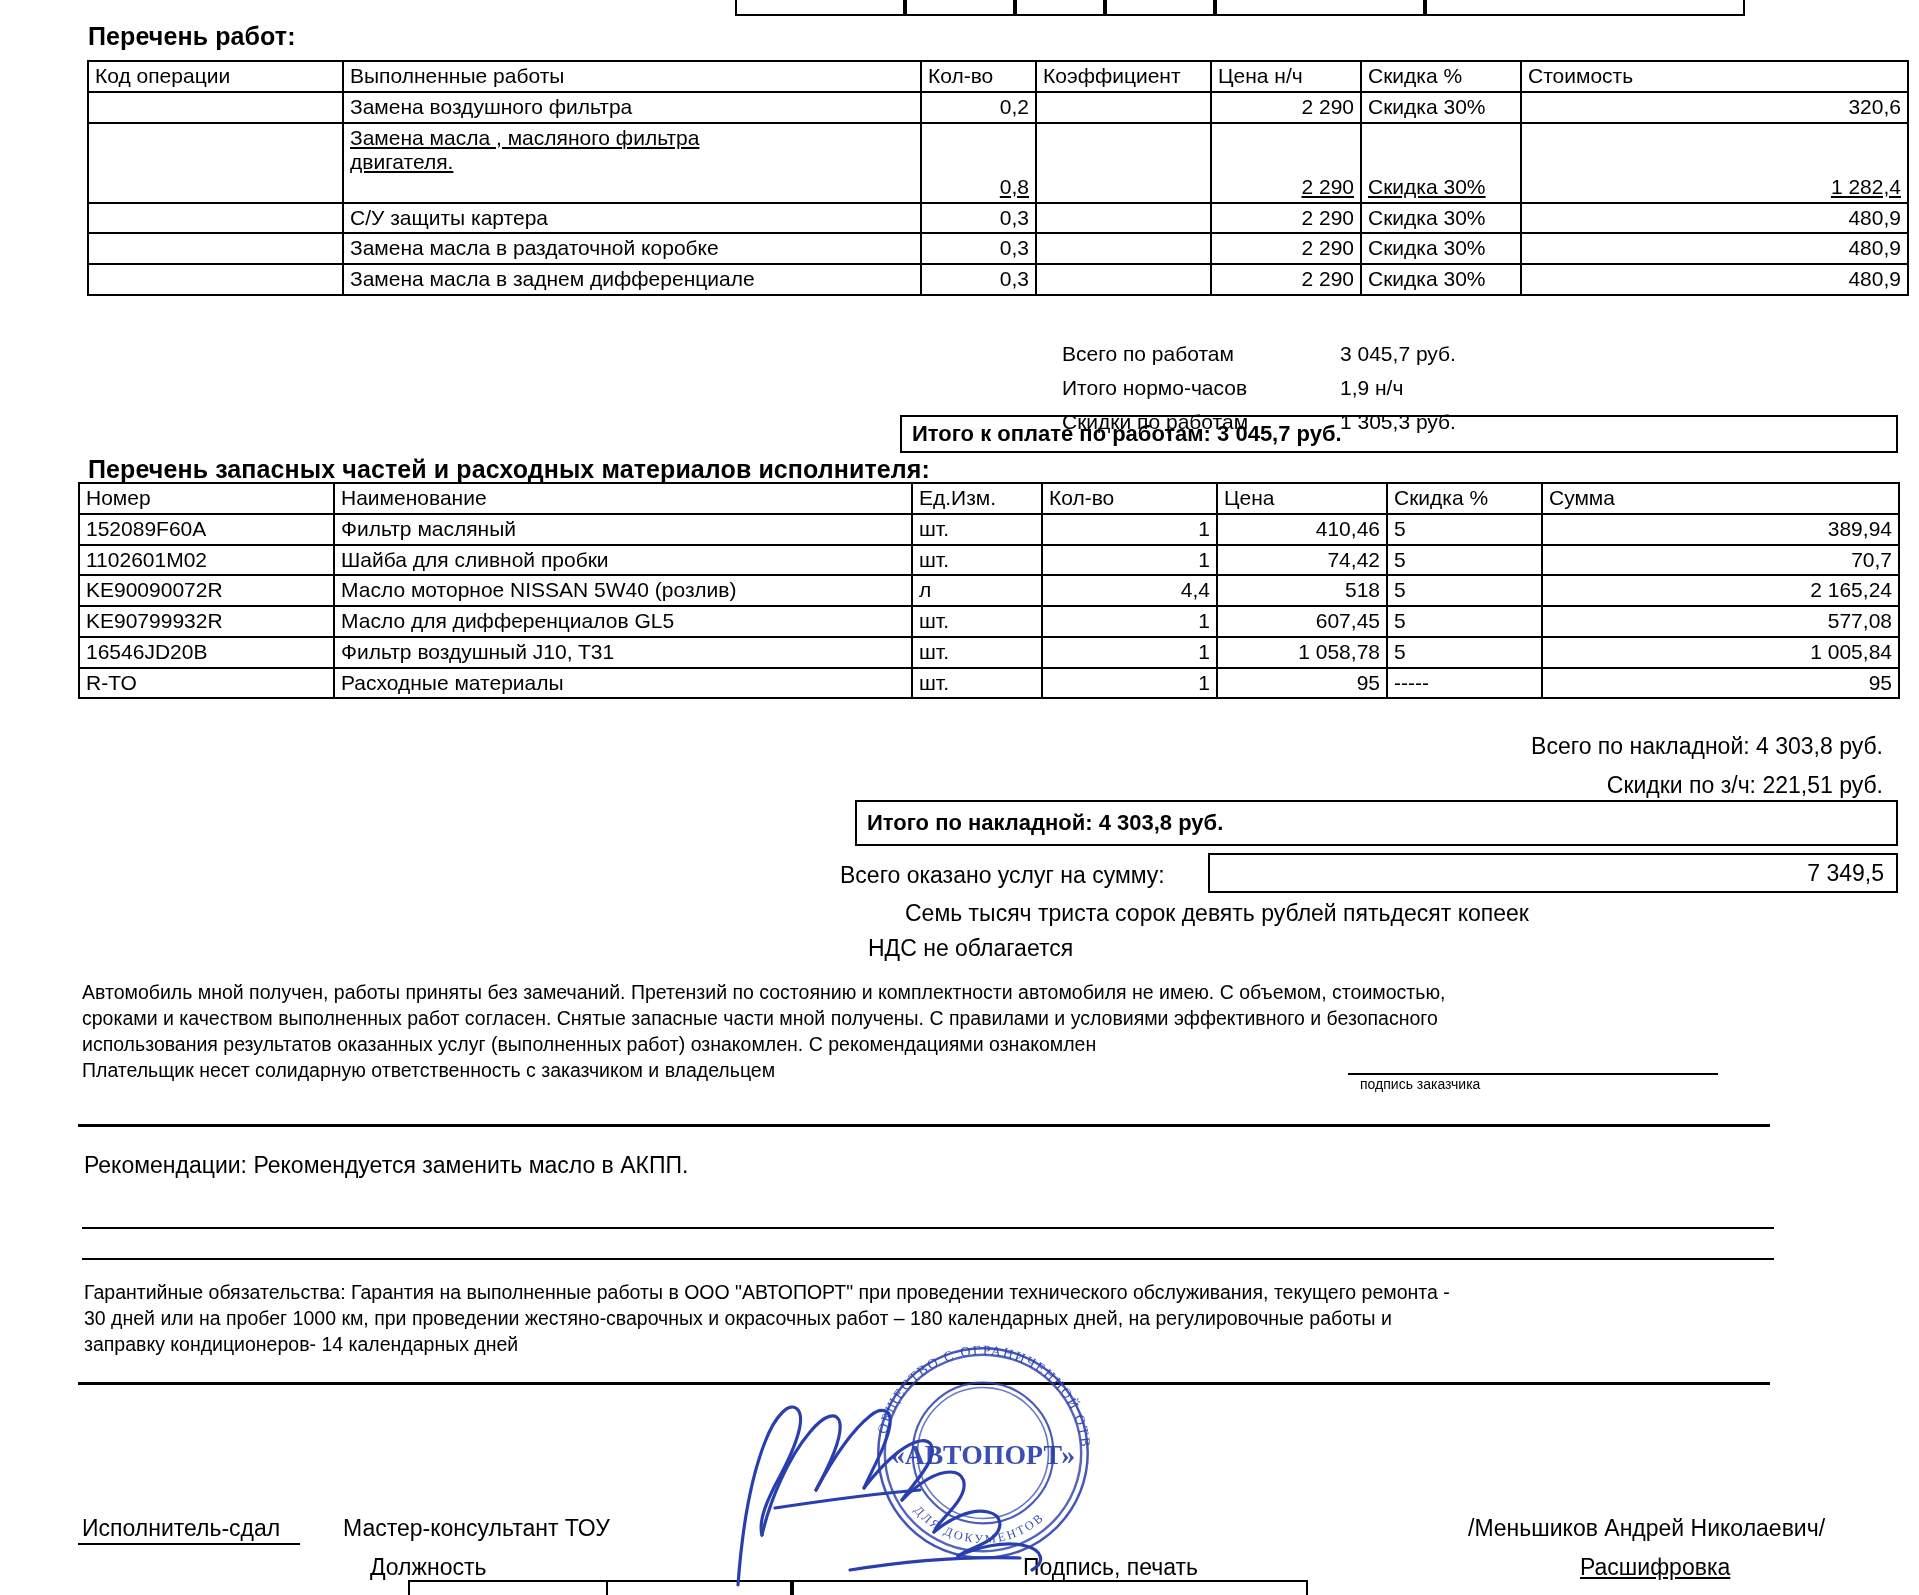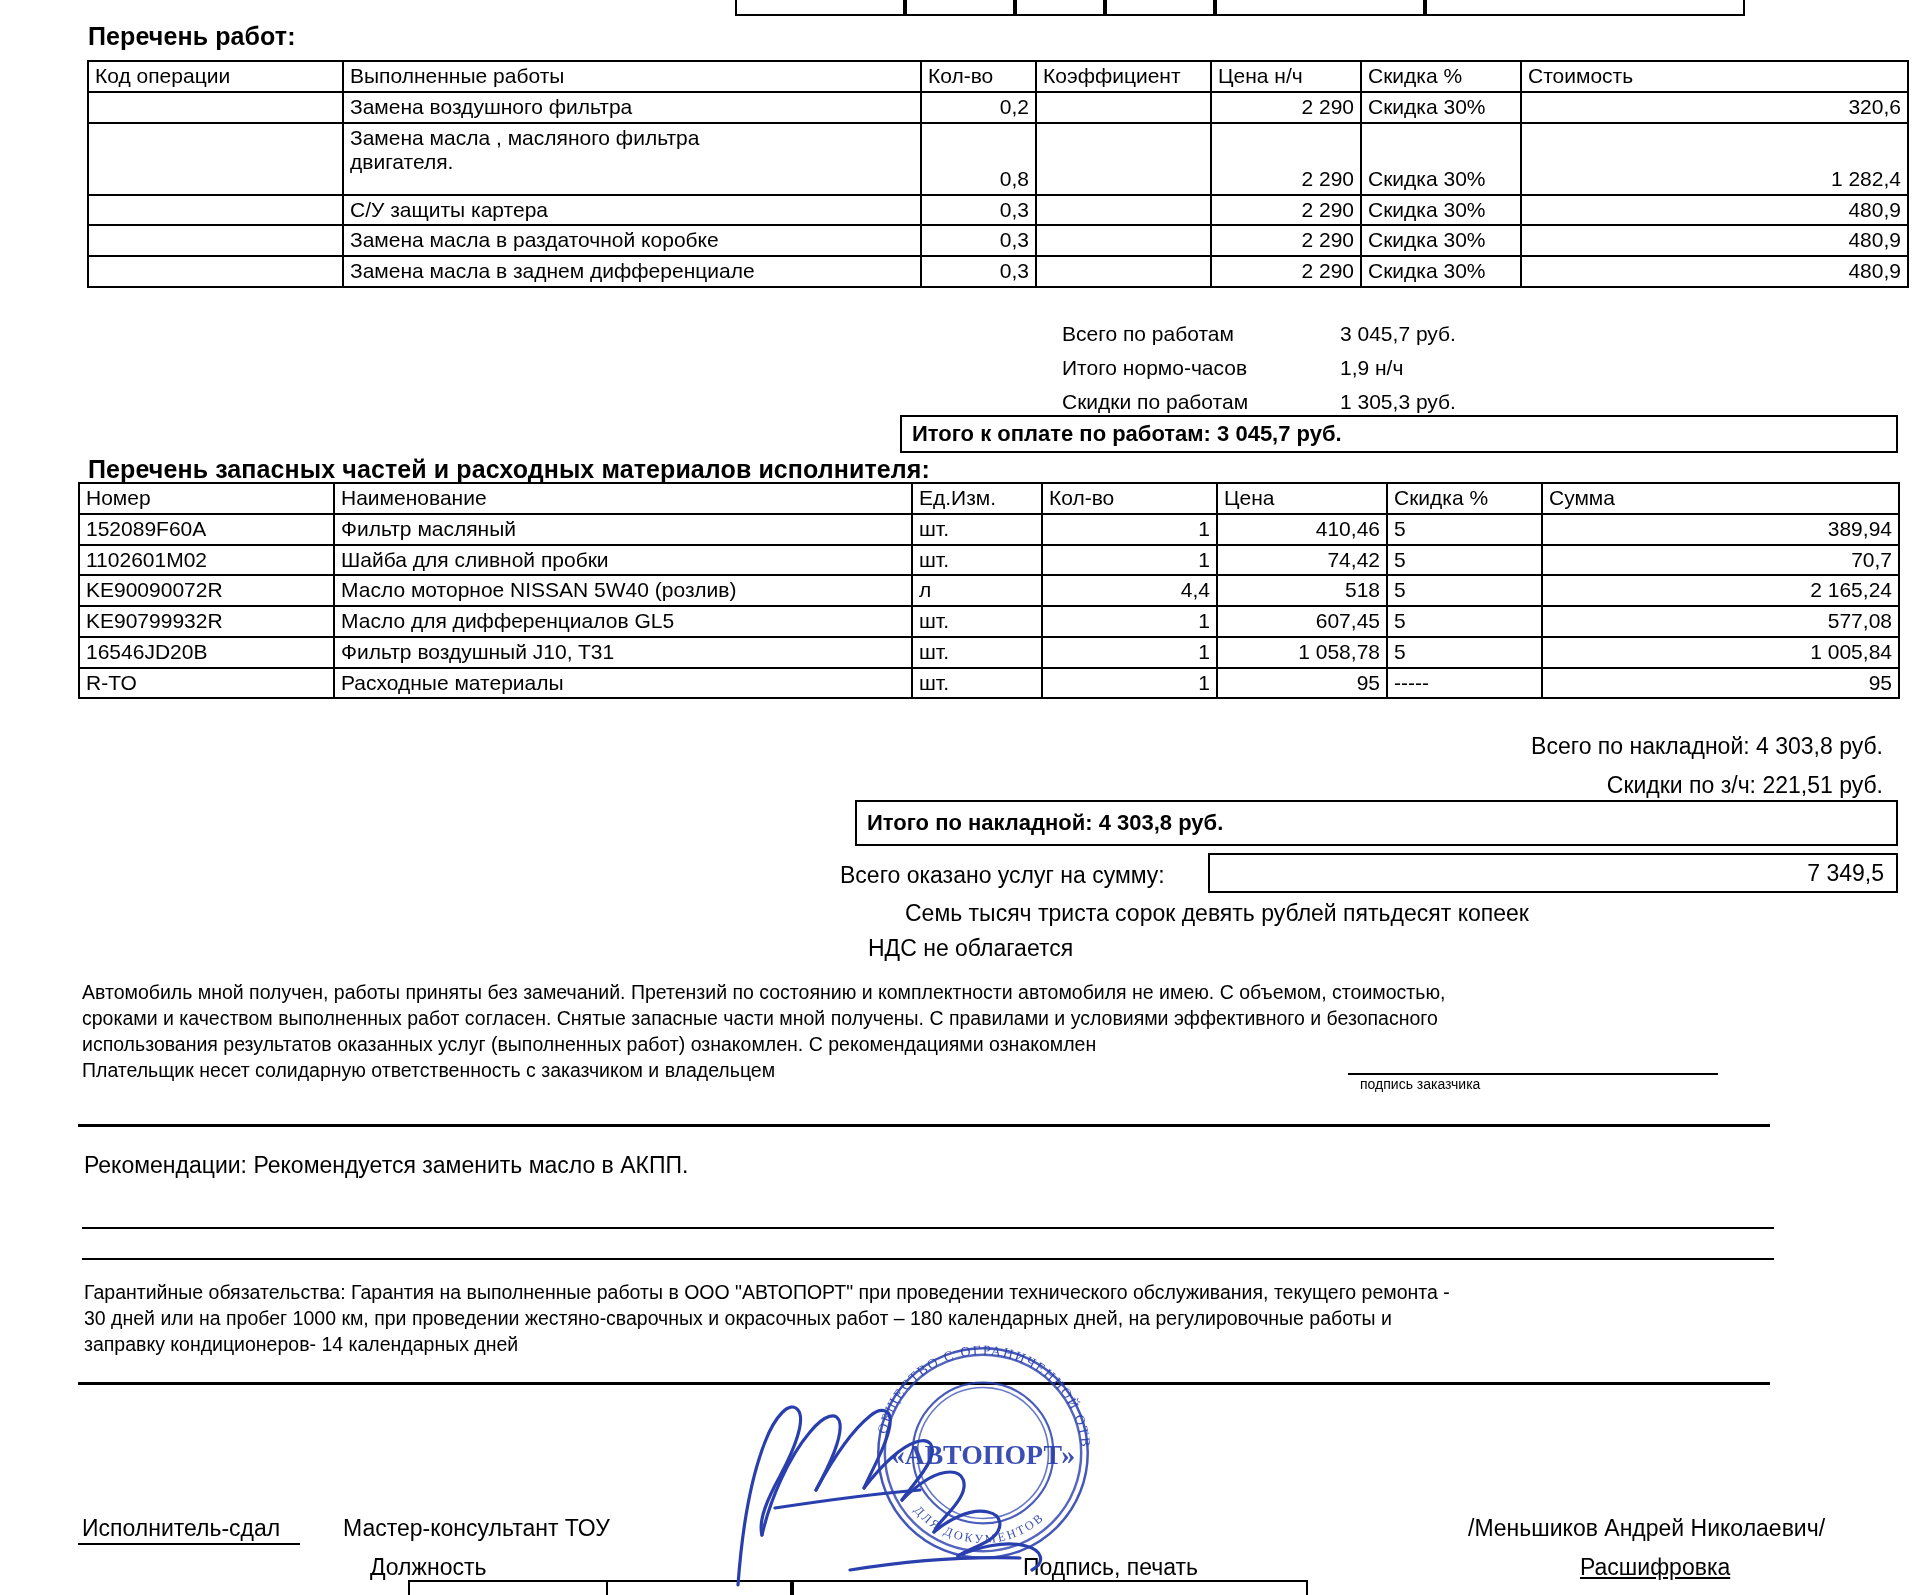--- a/index.html
+++ b/index.html
@@ -70,20 +70,21 @@
 
   
   #works-wrap { position: absolute; left: 78px; top: 60px; width: 1820px; }
   #works { width: 1820px; margin-left: 9px; }
 
   
   .totrow {
     position: absolute;
     font-size: 21px;
     white-space: nowrap;
+    margin-top: 20px;
   }
   .boxline {
     position: absolute;
     border: 2px solid #000;
     box-sizing: border-box;
     font-size: 22px;
     display: flex;
     align-items: center;
     padding-left: 10px;
   }
@@ -194,21 +195,21 @@
       <tbody>
         <tr>
           <td></td>
           <td>Замена воздушного фильтра</td>
           <td class="r">0,2</td>
           <td></td>
           <td class="r">2 290</td>
           <td>Скидка 30%</td>
           <td class="r">320,6</td>
         </tr>
-        <tr style="height:72px;">
+        <tr style="height:80px;text-decoration:underline;">
           <td></td>
           <td style="white-space:pre-line;">Замена масла , масляного фильтра
 двигателя.</td>
           <td class="r" style="vertical-align:bottom;">0,8</td>
           <td></td>
           <td class="r" style="vertical-align:bottom;">2 290</td>
           <td style="vertical-align:bottom;">Скидка 30%</td>
           <td class="r" style="vertical-align:bottom;">1 282,4</td>
         </tr>
         <tr>

